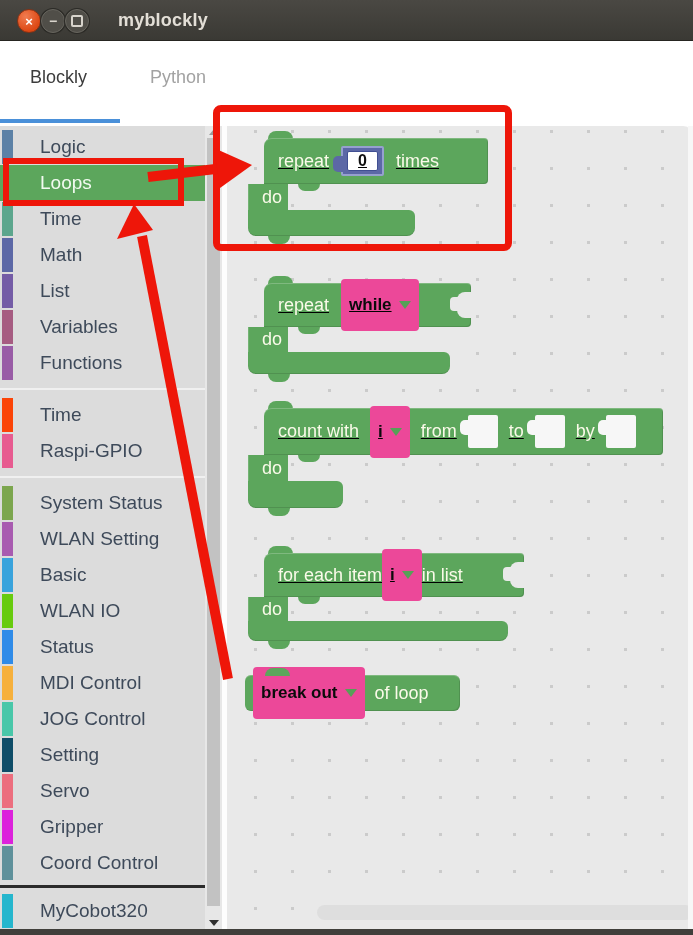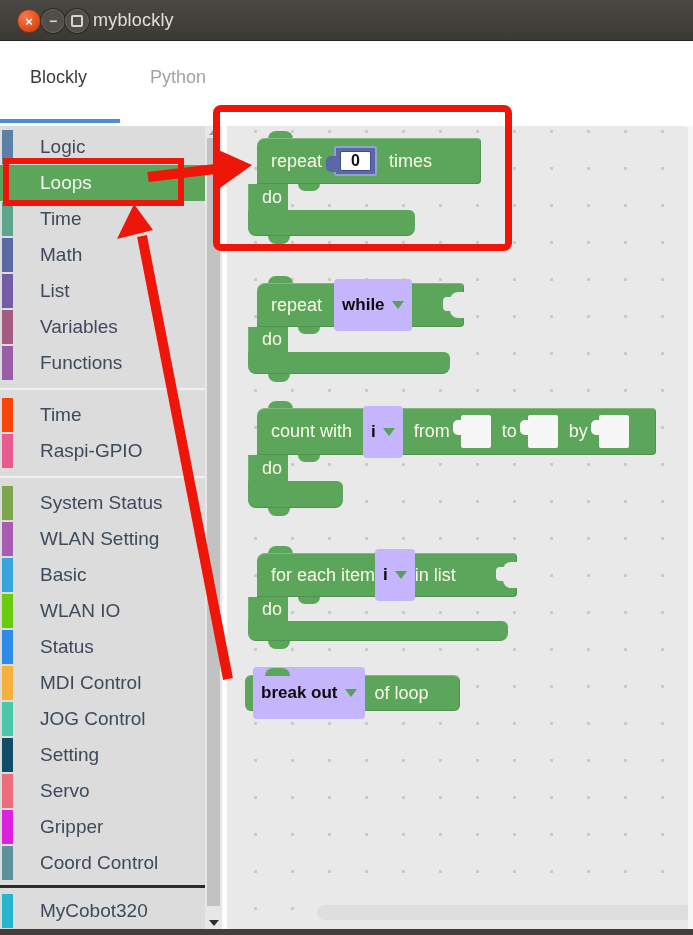--- a/index.html
+++ b/index.html
@@ -10,22 +10,22 @@
   .titlebar{position:absolute;left:0;top:0;width:693px;height:40px;
     background:linear-gradient(#4a4843,#3a3934);border-bottom:1px solid #262521;}
   .tb-btn{position:absolute;top:9px;width:22px;height:22px;border-radius:50%;
     display:flex;align-items:center;justify-content:center;font-size:13px;line-height:1;}
   .tb-close{left:17px;background:radial-gradient(circle at 35% 30%,#f07c50,#dd4814 70%);
     border:1px solid #8c3112;color:#fff;font-weight:bold;}
   .tb-gray{background:#504e48;border:1px solid #67655e;box-shadow:0 0 0 1px #2b2a26;color:#d8d4cc;}
   .tb-min{left:41px;font-weight:bold;font-size:14px;}
   .tb-max{left:65px;}
   .tb-max .sq{width:8px;height:8px;border:2px solid #d8d4cc;border-radius:2px;}
-  .tb-title{position:absolute;left:93px;top:0;height:40px;display:flex;align-items:center;
-    color:#e3dfd7;font-size:18px;font-weight:normal;letter-spacing:.2px;}
+  .tb-title{position:absolute;left:118px;top:0;height:40px;display:flex;align-items:center;
+    color:#e3dfd7;font-size:18px;font-weight:bold;letter-spacing:.2px;}
 
   
   .tabstrip{position:absolute;left:0;top:41px;width:693px;height:85px;background:#ffffff;}
   .tab{position:absolute;top:26px;font-size:18px;}
   .tab-active{left:30px;color:#3c3c3c;text-align:right;}
   .tab-idle{left:150px;color:#a2a2a2;}
   .tab-underline{position:absolute;left:0;top:78px;width:120px;height:4px;background:#4a90d9;}
 
   
   .sidebar{position:absolute;left:0;top:126px;width:205px;height:803px;background:#dcdcdc;
@@ -52,38 +52,38 @@
   
   .workspace{position:absolute;left:227px;top:126px;width:466px;height:803px;background:#e9e9e9;
     border-top-right-radius:10px;
     background-image:radial-gradient(circle,#cbcbcb 1.5px,transparent 1.8px);
     background-size:37px 37px;background-position:10px 24px;}
   .ws-vscroll{position:absolute;right:0;top:0;width:5px;height:100%;background:#f7f7f7;}
   .ws-hscroll{position:absolute;left:90px;top:779px;width:376px;height:15px;background:#dedede;border-radius:8px;}
 
   
   .blk{position:absolute;}
-  .row-top{position:absolute;left:9px;top:0;background:#5ca65c;border-radius:8px 4px 4px 0;
+  .row-top{position:absolute;left:16px;top:0;background:#5ca65c;border-radius:8px 4px 4px 0;
     display:flex;align-items:center;gap:12px;padding-left:14px;box-sizing:border-box;
-    box-shadow:inset 0 1px 0 rgba(255,255,255,.22), inset -1px -1px 0 rgba(0,0,0,.12);}
+    box-shadow:inset 0 1px 0 rgba(255,255,255,.22), inset -1px -1px 0 rgba(0,0,0,.12);text-decoration:underline;}
   .blk-text{color:#fafae9;font-size:18px;white-space:nowrap;}
   .spine{position:absolute;left:0;background:#5ca65c;width:40px;display:flex;align-items:center;
     box-shadow:inset 1px 0 0 rgba(255,255,255,.15);}
   .spine .blk-text{padding-left:14px;}
   .arm{position:absolute;left:0;background:#5ca65c;border-radius:0 6px 8px 8px;
     box-shadow:inset 0 -1px 0 rgba(0,0,0,.12);}
   .bump-top{position:absolute;top:-7px;left:20px;width:25px;height:8px;background:#5ca65c;border-radius:10px 10px 0 0;}
   .bump-mouth{position:absolute;left:50px;width:22px;height:7px;background:#5ca65c;border-radius:0 0 10px 10px;}
   .bump-bot{position:absolute;left:20px;width:22px;height:8px;background:#5ca65c;border-radius:0 0 10px 10px;}
   .simple{background:#5ca65c;border-radius:6px;display:flex;align-items:center;gap:10px;
     padding-left:8px;box-sizing:border-box;
     box-shadow:inset 0 1px 0 rgba(255,255,255,.22), inset -1px -1px 0 rgba(0,0,0,.12);}
 
   
-  .pill{background:#c4b5fd;border-radius:4px;padding:16px 8px;display:inline-flex;align-items:center;
+  .pill{background:#ec4899;border-radius:4px;padding:16px 8px;display:inline-flex;align-items:center;
     gap:7px;color:#0b0b0b;font-size:17px;white-space:nowrap;}
   .pill::after{content:"";width:0;height:0;border-left:6px solid transparent;
     border-right:6px solid transparent;border-top:8px solid #57a057;}
   .pill-b{font-weight:bold;}
 
   
   .num-outer{position:relative;background:#5c68a6;border:2px solid #96a0ce;border-radius:2px;
     padding:3px 4px;display:inline-flex;}
   .num-outer::before{content:"";position:absolute;left:-10px;top:8px;width:10px;height:16px;
     background:#5c68a6;border-radius:5px 0 0 5px;}

